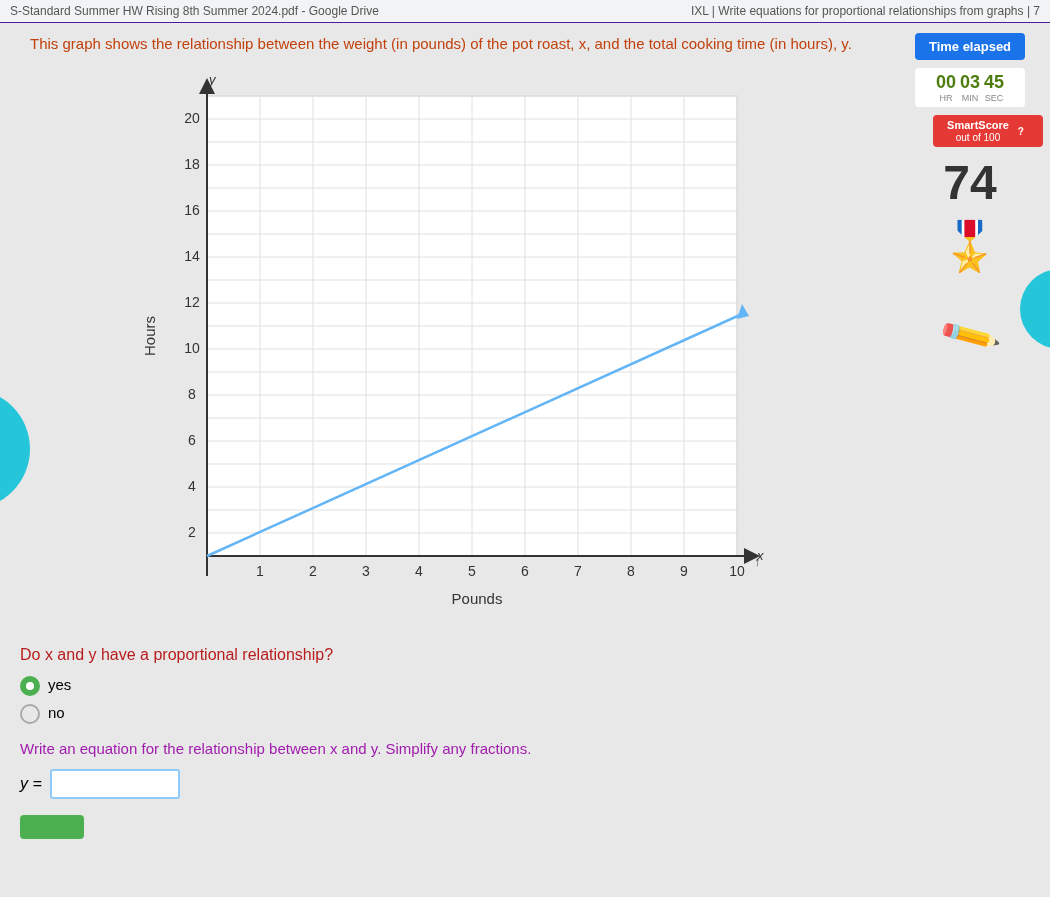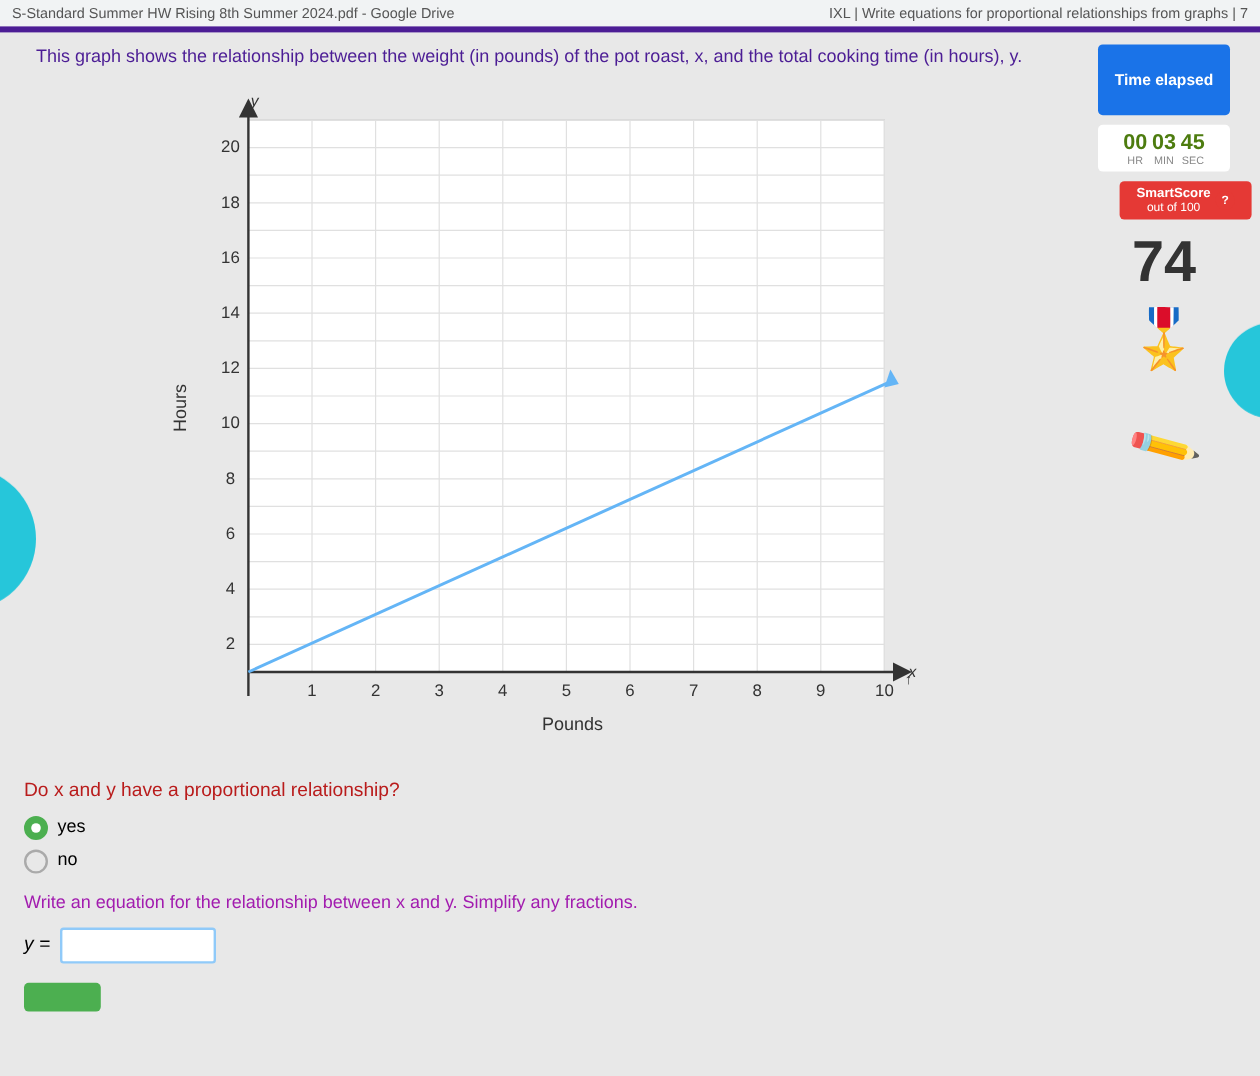--- a/index.html
+++ b/index.html
@@ -6,40 +6,40 @@
     body {
       font-family: Arial, sans-serif;
       background: #e8e8e8;
       width: 1050px;
       min-height: 897px;
       position: relative;
       overflow: hidden;
     }
     .top-bar {
       background: #f1f3f4;
-      border-bottom: 5px solid #4c1d95;
+      border-bottom: 1px solid #4c1d95;
       padding: 4px 10px;
       font-size: 12px;
       color: #555;
       display: flex;
       justify-content: space-between;
       align-items: center;
     }
     .right-panel {
       width: 120px;
       display: flex;
       flex-direction: column;
       align-items: center;
       gap: 8px;
     }
     .time-elapsed-box {
       background: #1a73e8;
       color: white;
       text-align: center;
-      padding: 22px 10px;
+      padding: 6px 10px;
       border-radius: 4px;
       font-size: 13px;
       font-weight: bold;
       width: 110px;
     }
     .time-values {
       display: flex;
       justify-content: center;
       gap: 4px;
       background: white;
@@ -79,21 +79,21 @@
       font-weight: bold;
       color: #333;
       text-align: center;
     }
     .medal-icon {
       font-size: 48px;
       text-align: center;
     }
     .problem-text {
       font-size: 15px;
-      color: #4c1d95;
+      color: #c2410c;
       margin-bottom: 8px;
       line-height: 1.5;
       padding: 0 10px;
     }
     .graph-container {
       position: relative;
       margin: 10px auto;
       width: 640px;
       height: 560px;
     }

